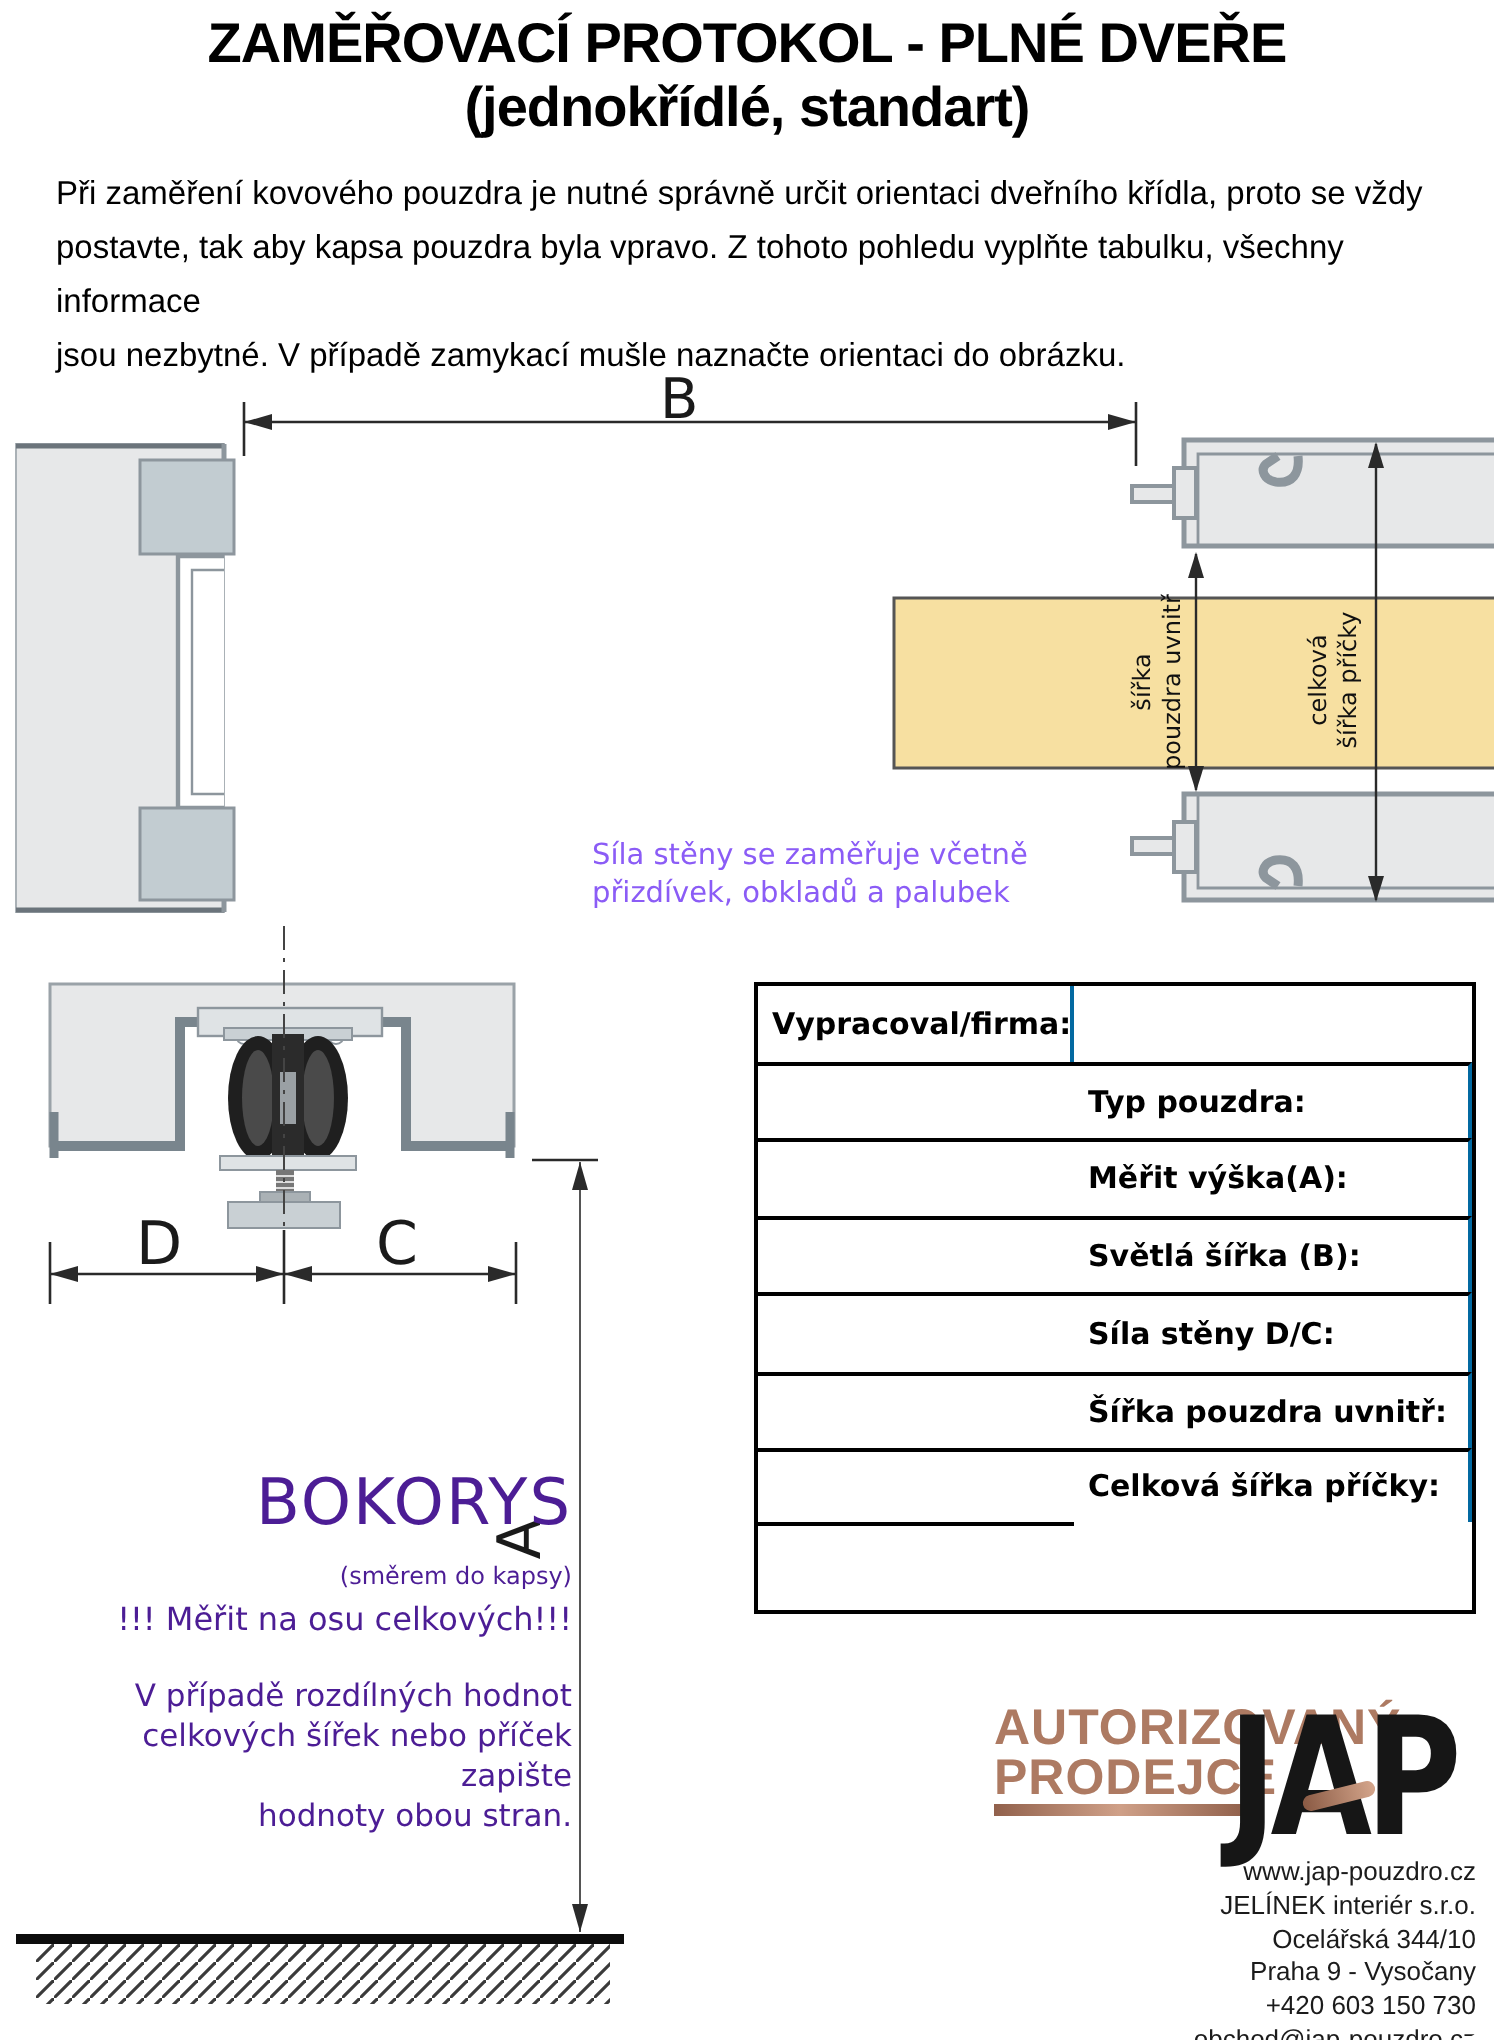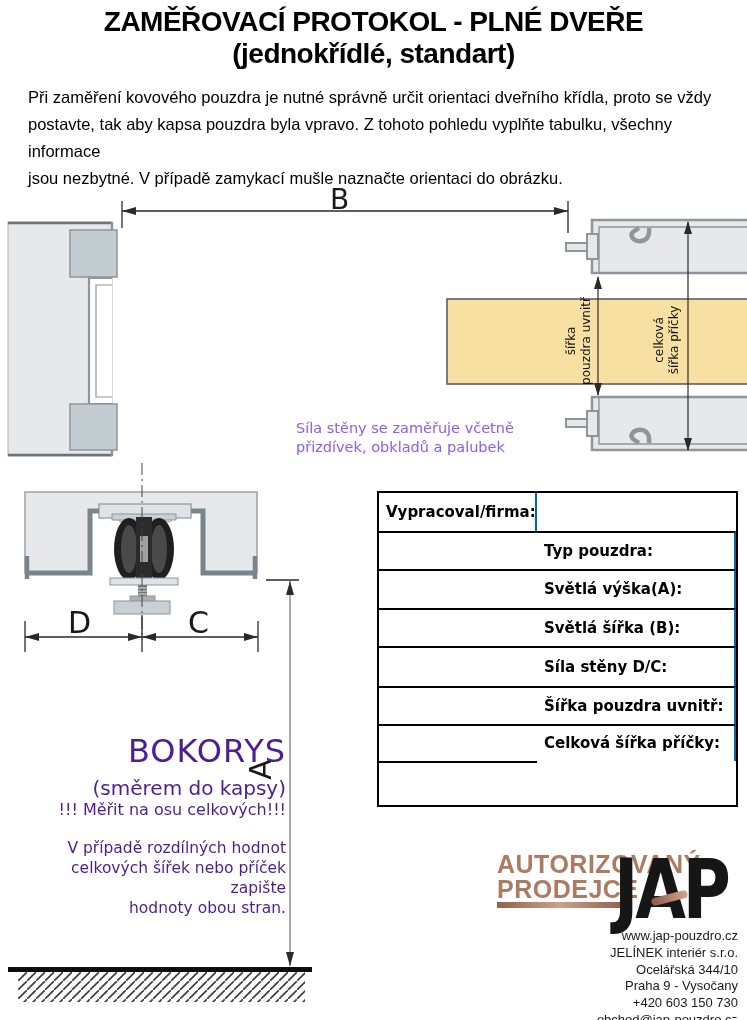--- a/index.html
+++ b/index.html
@@ -18,21 +18,21 @@
   .vlabel{position:absolute;width:96px;height:96px;display:flex;align-items:center;justify-content:center;
           transform:rotate(-90deg);font-family:"DejaVu Sans",sans-serif;font-size:12px;line-height:1.25;
           text-align:center;color:#111;white-space:nowrap;}
   
   .rednote{position:absolute;left:296px;top:419px;color:#8b5cf6;
            font-family:"DejaVu Sans",sans-serif;font-size:14.5px;line-height:19px;}
   
   .bokorys{position:absolute;left:16px;top:732px;width:270px;text-align:right;
            font-family:"DejaVu Sans",sans-serif;color:#4c1d95;}
   .bokorys .bk-title{font-size:32px;letter-spacing:1px;margin-bottom:8px;}
-  .bokorys .bk-sub{font-size:20px;line-height:21px;}
+  .bokorys .bk-sub{font-size:12px;line-height:21px;}
   .bokorys .bk-warn{font-size:16px;line-height:21px;}
   .bokorys .bk-note{margin-top:18px;font-size:15.5px;line-height:20px;}
   
   .ftable{position:absolute;left:377px;top:491px;width:361px;height:316px;box-sizing:border-box;
           border:2.5px solid #000;display:grid;grid-template-columns:158px 1fr;
           grid-template-rows:38px 38px 39px 38px 40px 38px 37px auto;
           font-family:"DejaVu Sans",sans-serif;}
   .ftable .cell{border-top:2px solid #000;display:flex;align-items:center;box-sizing:border-box;}
   .ftable .cell.r0{border-top:none;}
   .ftable .lab{border-right:2px solid #0369a1;font-weight:bold;font-size:15px;line-height:17px;
@@ -210,21 +210,21 @@
       <div>hodnoty obou stran.</div>
     </div>
   </div>
 
   <div class="ftable">
     <div class="cell lab r0">Vypracoval/firma:</div>
     <div class="cell val r0"></div>
     <div class="cell val"></div>
     <div class="cell lab">Typ pouzdra:</div>
     <div class="cell val"></div>
-    <div class="cell lab">Světlá výška(A):</div>
+    <div class="cell lab">Měřit výška(A):</div>
     <div class="cell val"></div>
     <div class="cell lab">Světlá šířka (B):</div>
     <div class="cell val"></div>
     <div class="cell lab">Síla stěny D/C:</div>
     <div class="cell val"></div>
     <div class="cell lab">Šířka pouzdra uvnitř:</div>
     <div class="cell val"></div>
     <div class="cell lab">Celková šířka příčky:</div>
     <div class="cell val"></div>
   </div>

